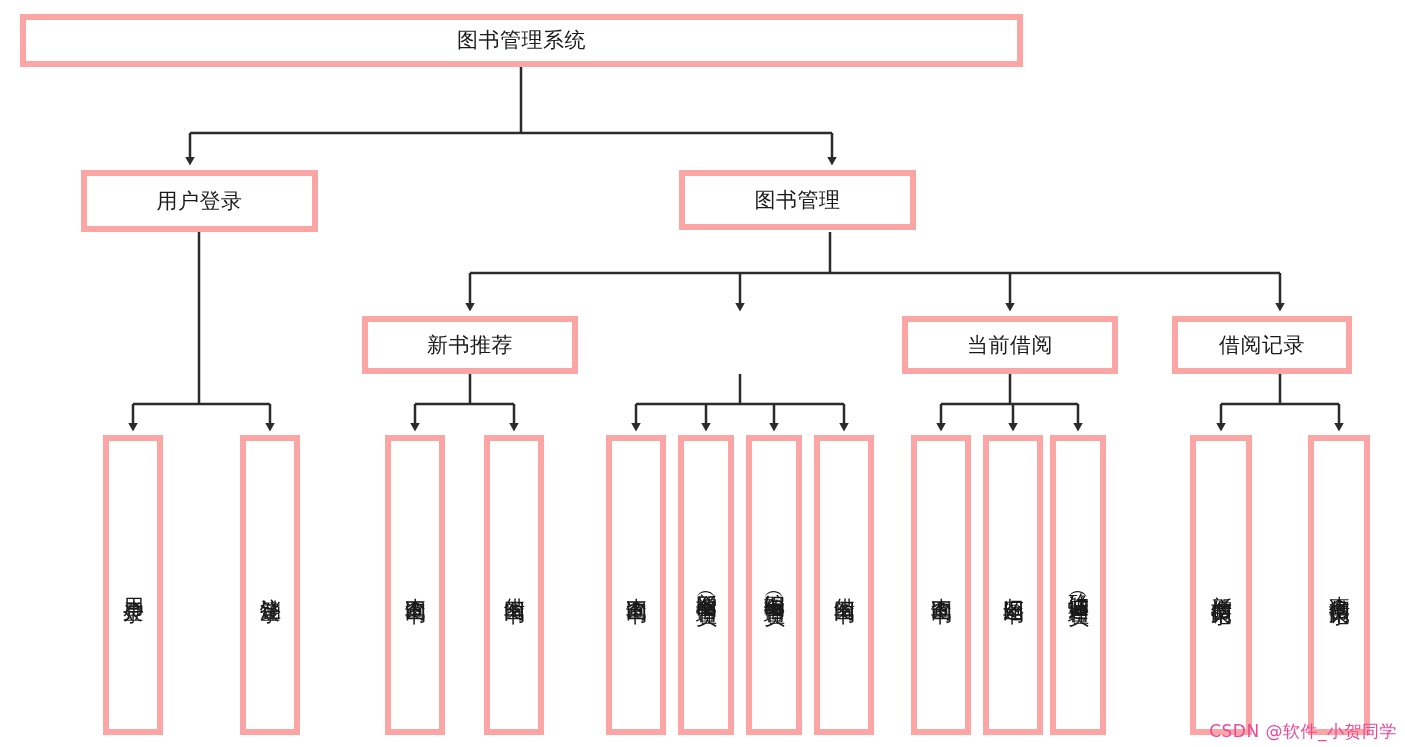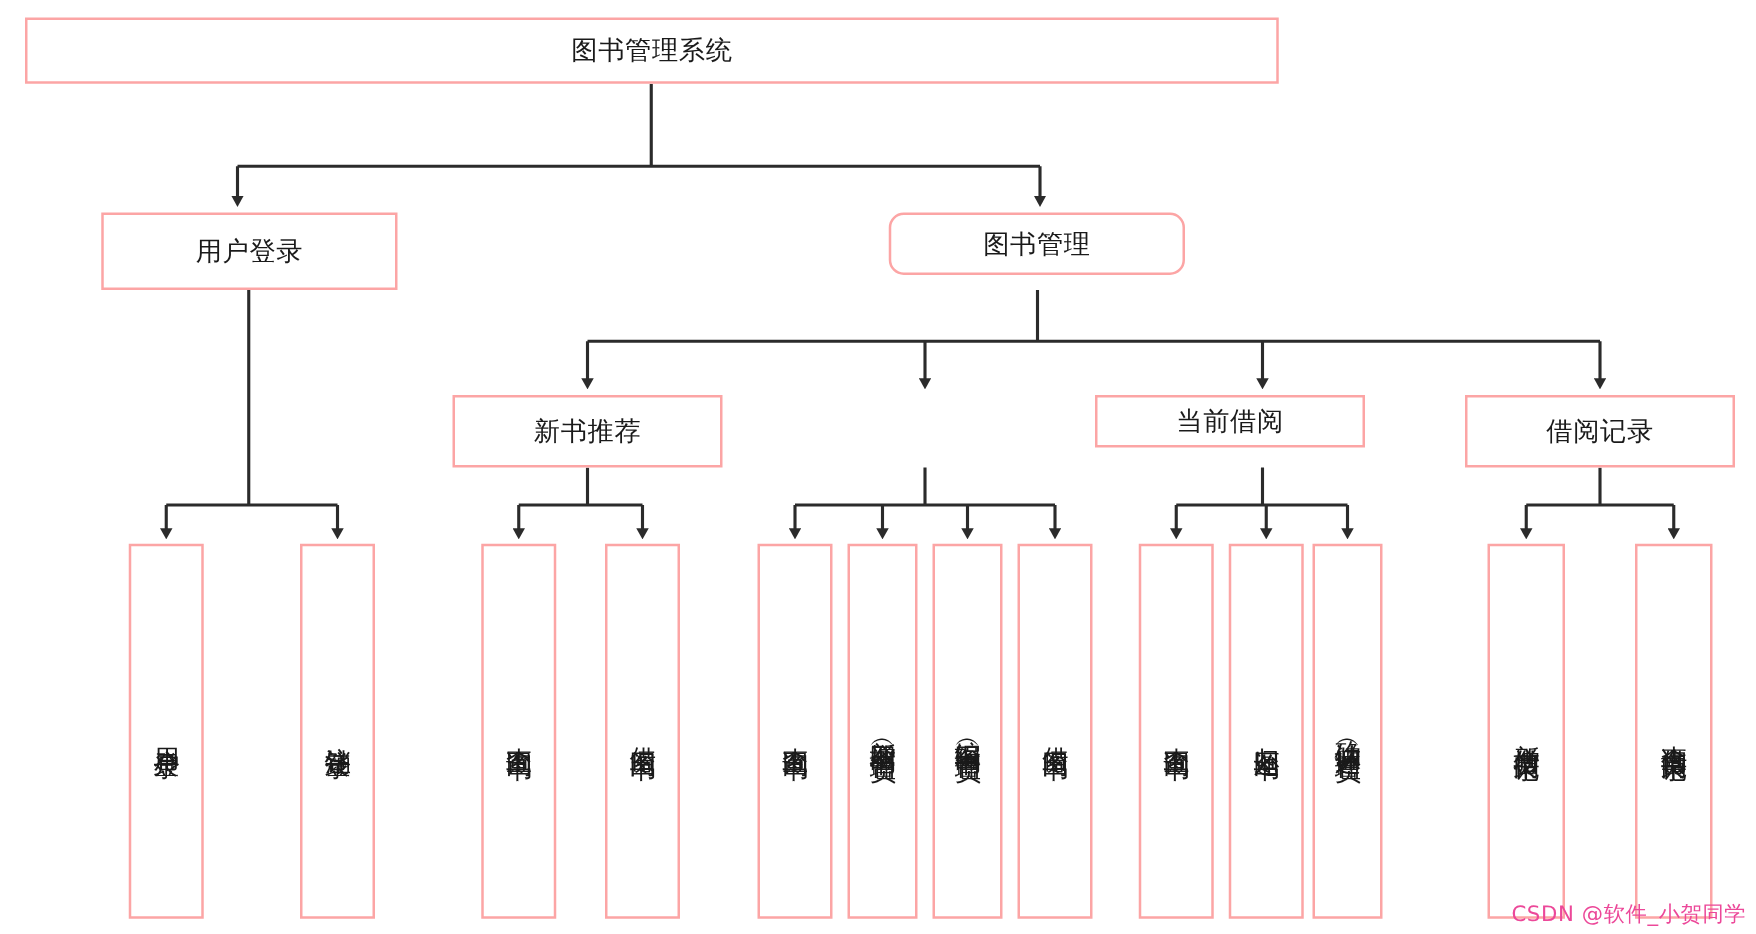--- a/index.html
+++ b/index.html
@@ -19,21 +19,21 @@
     position: absolute;
     left: 0;
     top: 0;
     width: 1405px;
     height: 747px;
     pointer-events: none;
   }
   .node {
     position: absolute;
     box-sizing: border-box;
-    border: 2px solid #fca5a5;
+    border: 6px solid #fca5a5;
     background: #ffffff;
     display: flex;
     align-items: center;
     justify-content: center;
     color: #1a1a1a;
   }
   .node.root   { font-size: 21px; }
   .node.lvl2   { font-size: 21px; }
   .node.lvl3   { font-size: 21px; }
   .node.leaf   { font-size: 21px; }
@@ -114,31 +114,31 @@
     </g>
   </svg>
 
   <div class="node root" style="left:20px; top:14px; width:1003px; height:53px;">
     <span class="node-label">图书管理系统</span>
   </div>
 
   <div class="node lvl2" style="left:81px; top:170px; width:237px; height:62px;">
     <span class="node-label">用户登录</span>
   </div>
-  <div class="node lvl2" style="left:711px; top:170px; width:237px; height:50px;border-radius:12px;">
+  <div class="node lvl2" style="left:679px; top:170px; width:237px; height:60px;">
     <span class="node-label">图书管理</span>
   </div>
 
   <div class="node lvl3" style="left:362px; top:316px; width:216px; height:58px;">
     <span class="node-label">新书推荐</span>
   </div>
-  <div class="node lvl3" style="left:876px; top:316px; width:216px; height:42px;">
+  <div class="node lvl3" style="left:902px; top:316px; width:216px; height:58px;">
     <span class="node-label">当前借阅</span>
   </div>
-  <div class="node lvl3" style="left:1172px; top:316px; width:216px; height:58px;">
+  <div class="node lvl3" style="left:1172px; top:316px; width:180px; height:58px;">
     <span class="node-label">借阅记录</span>
   </div>
 
   <div class="node leaf" style="left:103px; top:435px; width:60px; height:300px;">
     <span class="node-label">用户登录</span>
   </div>
   <div class="node leaf" style="left:240px; top:435px; width:60px; height:300px;">
     <span class="node-label">注销登录</span>
   </div>
 

